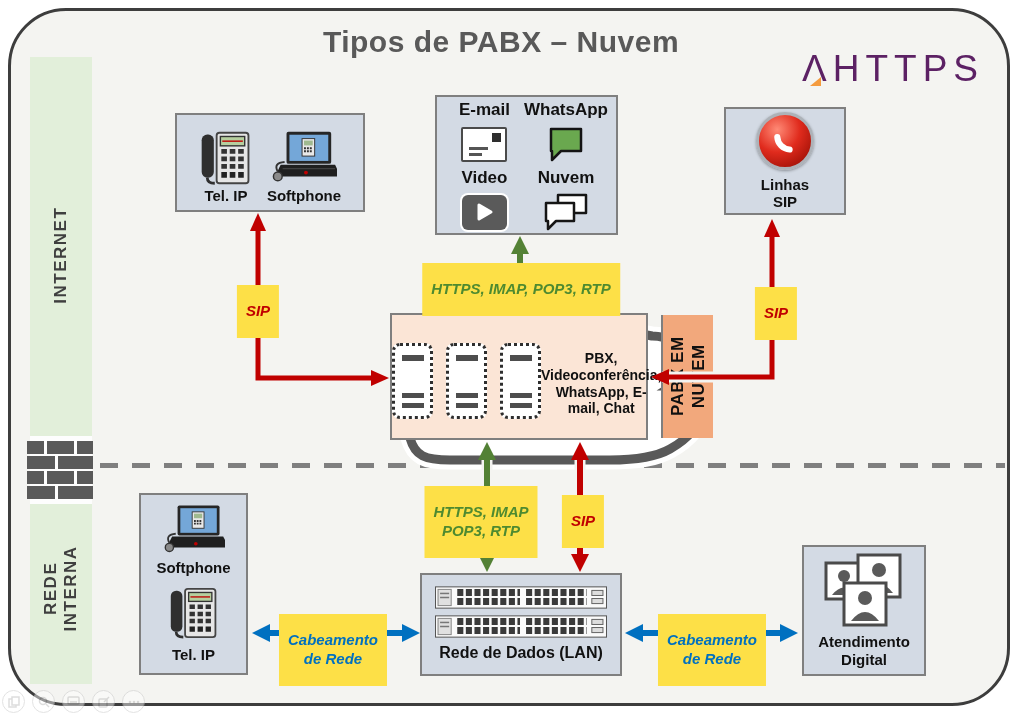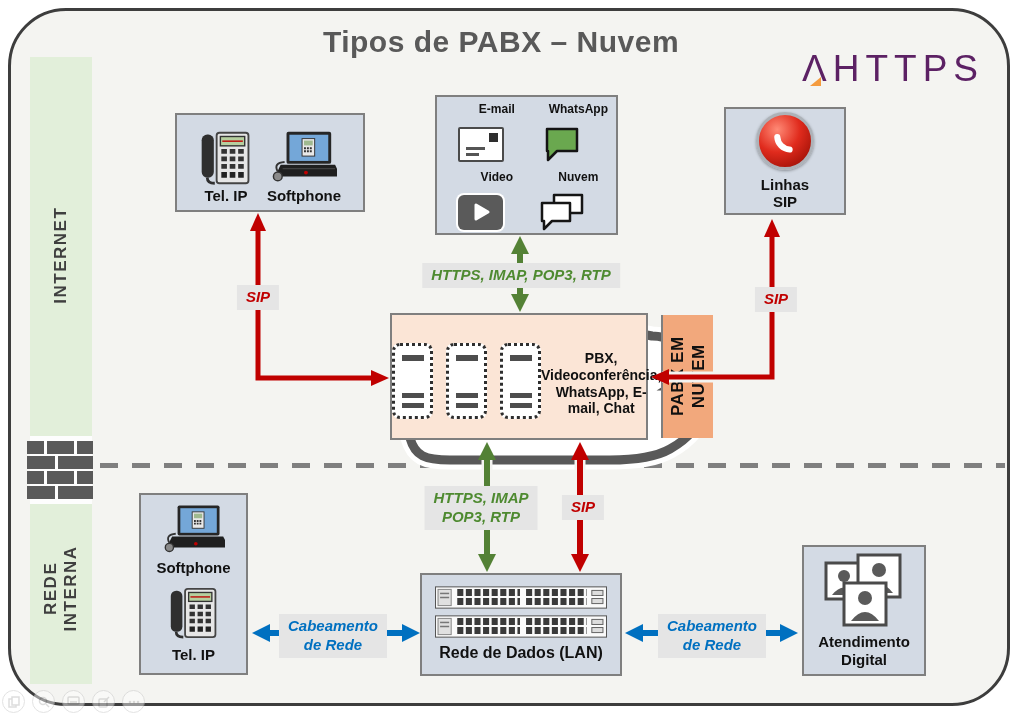--- a/index.html
+++ b/index.html
@@ -38,21 +38,21 @@
 
   
   .node { position:absolute; background:#d3dae4; border:2px solid #7f7f7f;
           display:flex; align-items:center; justify-content:center; }
   .node .lbl { font-weight:bold; color:#111; font-size:15px; text-align:center; line-height:1.15; }
   .col { display:flex; flex-direction:column; align-items:center; }
 
   
   .svc-grid { display:grid; grid-template-columns:1fr 1fr; grid-template-rows:24px 44px 24px 44px;
               align-items:center; justify-items:center; width:100%; padding:4px 8px 2px; }
-  .svc-grid .lbl { font-size:12px;margin-left:32px; }
+  .svc-grid .lbl { font-size:17px; }
 
   
   .pbx { position:absolute; left:390px; top:313px; width:258px; height:127px;
          border:2px solid #7f7f7f; background:#fbe5d6; display:flex; z-index:3; }
   .pbx-main { flex:1; display:flex; flex-direction:row; align-items:center; padding-top:9px; }
   .servers { display:flex; gap:13px; }
   .server { width:41px; height:76px; background:#fff; border:3px dotted #2e2e2e; border-radius:8px; position:relative; }
   .server i { position:absolute; left:50%; transform:translateX(-50%); background:#4d4d4d; width:22px; height:6px; display:block; }
   .server i:nth-child(1){ top:9px; }
   .server i:nth-child(2){ top:47px; height:5px; }
@@ -60,21 +60,21 @@
   .pbx-cap { margin-top:5px; font-size:14px; font-weight:bold; color:#101010; text-align:center; line-height:1.18; }
   .pbx-strip { width:52px; background:#f2a87c; border-left:2px solid #7f7f7f; position:relative;
                display:flex; align-items:center; justify-content:center; }
   .pbx-strip .rot { transform:rotate(-90deg); font-weight:bold; color:#101010; font-size:17px;
                     white-space:nowrap; text-align:center; line-height:1.25; letter-spacing:.5px; }
 
   .cloud-svg { position:absolute; left:380px; top:318px; width:345px; height:165px; z-index:2; }
 
   .arrows { position:absolute; left:0; top:0; width:1024px; height:717px; z-index:5; pointer-events:none; }
 
-  .flow-label { position:absolute; z-index:6; background:#e5e5e5; padding:3px 9px;
+  .flow-label { position:absolute; z-index:6; background:#fde047; padding:17px 9px;
                 font-weight:bold; font-style:italic; font-size:15px; text-align:center; line-height:1.25;
                 transform:translateX(-50%); white-space:nowrap; }
   .fl-red   { color:#c00000; }
   .fl-green { color:#4e8a30; }
   .fl-blue  { color:#0070c0; }
 
   
   .envelope { position:relative; width:46px; height:35px; background:#fff; border:2px solid #4a4a4a; border-radius:2px; }
   .envelope b { position:absolute; left:6px; height:3px; background:#555; }
   .envelope b:nth-child(1){ top:18px; width:19px; }

